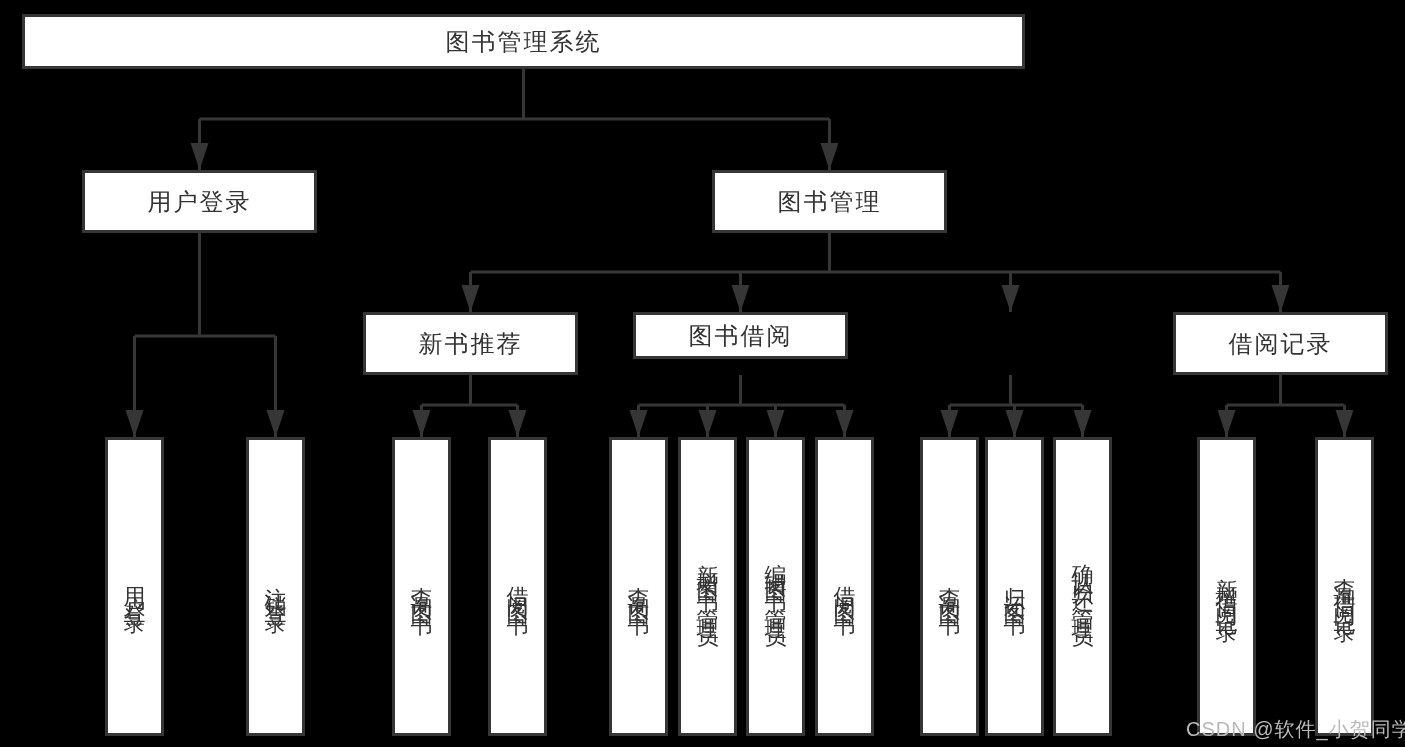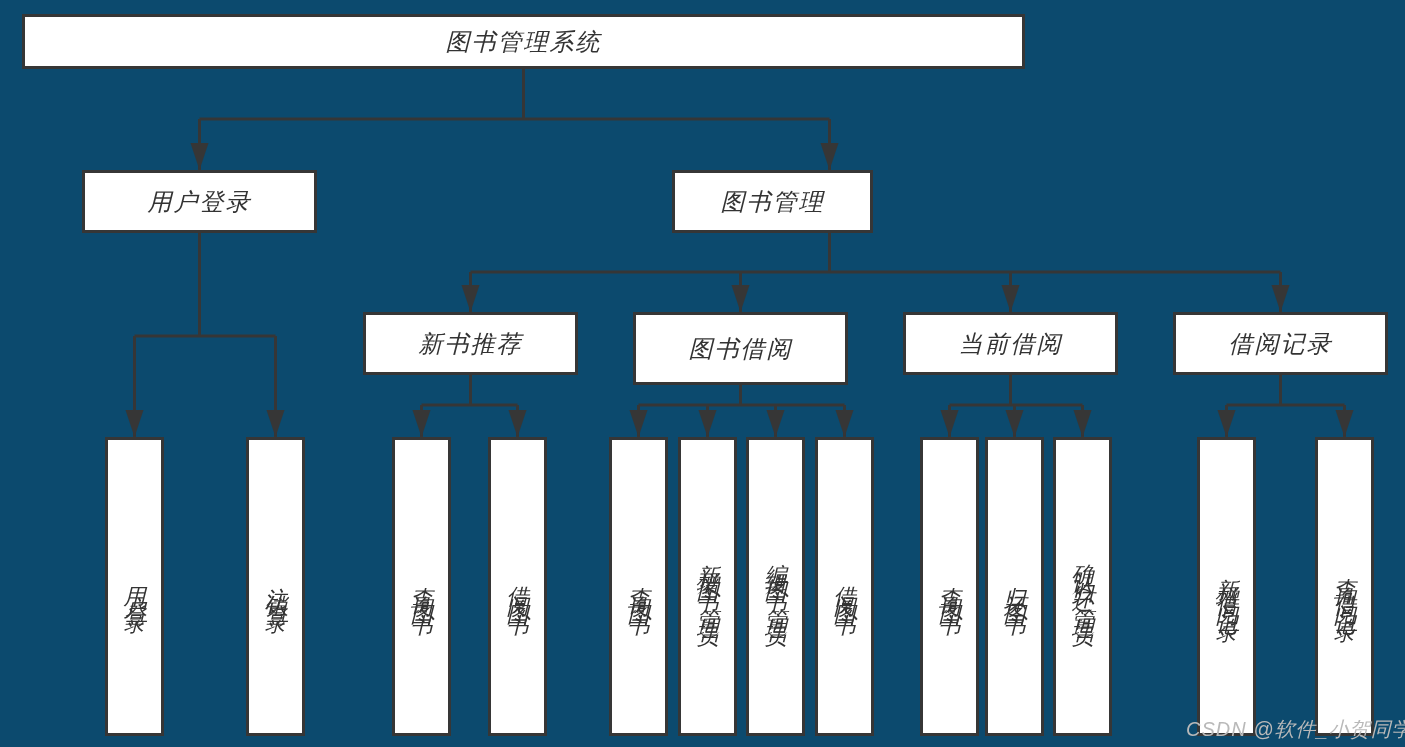--- a/index.html
+++ b/index.html
@@ -1,23 +1,22 @@
 <!DOCTYPE html>
 <html><head>
 <meta charset="utf-8">
 <style>
   html, body { margin: 0; padding: 0; background: #ffffff; }
   .stage {
     position: relative;
     width: 1405px;
     height: 747px;
-    background: #0c4a6e;
+    background: #000000;
     font-family: "Liberation Sans", sans-serif;
     overflow: hidden;
-    font-style: italic;
   }
   svg.connectors {
     position: absolute;
     left: 0; top: 0;
     width: 1405px; height: 747px;
     z-index: 1;
   }
   .node {
     position: absolute;
     box-sizing: border-box;
@@ -105,32 +104,29 @@
     </g>
   </svg>
 
   <div class="node hnode" style="left:22px; top:14px; width:1003px; height:55px;">
     <span>图书管理系统</span>
   </div>
 
   <div class="node hnode" style="left:82px; top:170px; width:235px; height:63px;">
     <span>用户登录</span>
   </div>
-  <div class="node hnode" style="left:672px; top:170px; width:201px; height:63px;">
+  <div class="node hnode" style="left:712px; top:170px; width:235px; height:63px;">
     <span>图书管理</span>
   </div>
 
   <div class="node hnode" style="left:363px; top:312px; width:215px; height:63px;justify-content:center;">
     <span>新书推荐</span>
   </div>
-  <div class="node hnode" style="left:633px; top:312px; width:215px; height:73px;">
+  <div class="node hnode" style="left:633px; top:312px; width:215px; height:47px;">
     <span>图书借阅</span>
-  </div>
-  <div class="node hnode" style="left:903px; top:312px; width:215px; height:63px;">
-    <span>当前借阅</span>
   </div>
   <div class="node hnode" style="left:1173px; top:312px; width:215px; height:63px;">
     <span>借阅记录</span>
   </div>
 
   <div class="node vnode" style="left:105px; top:437px; width:59px; height:299px;">
     <span>用户登录</span>
   </div>
   <div class="node vnode" style="left:246px; top:437px; width:59px; height:299px;">
     <span>注销登录</span>

